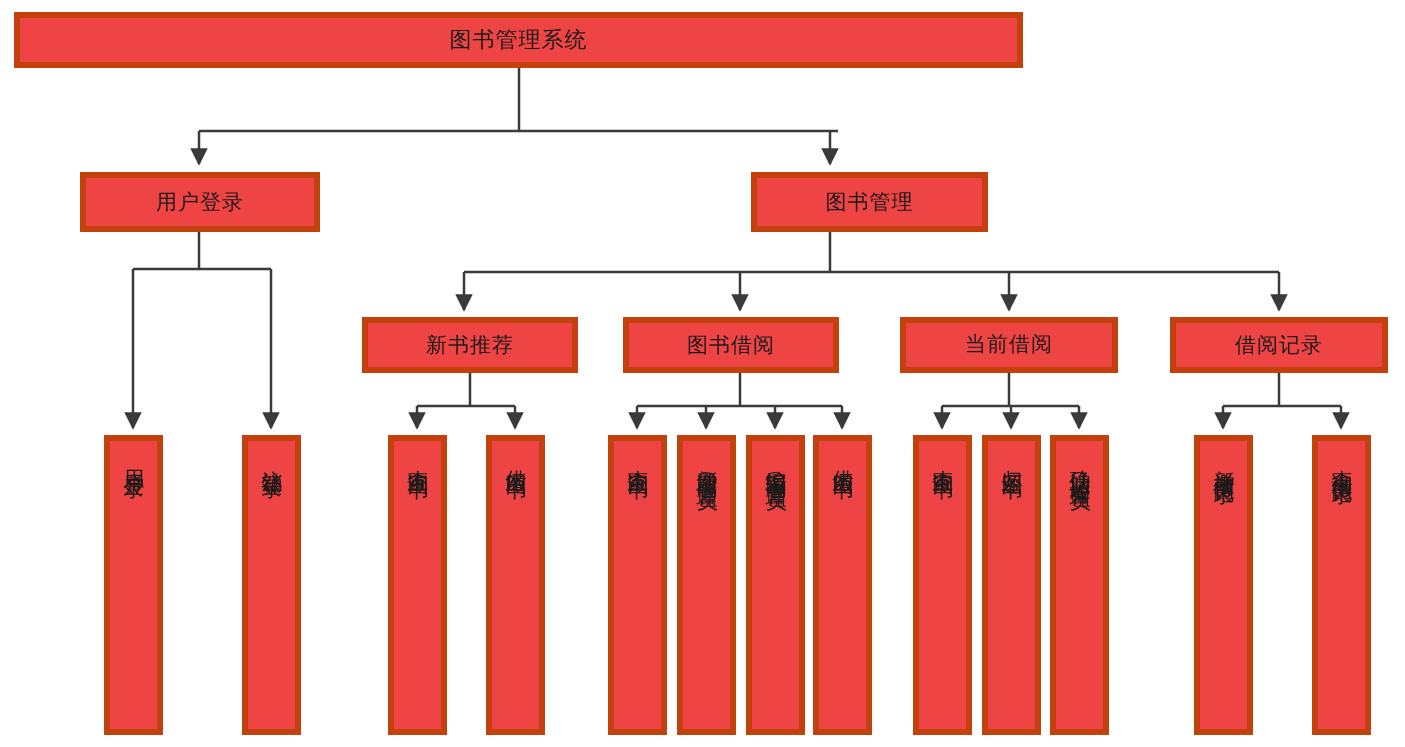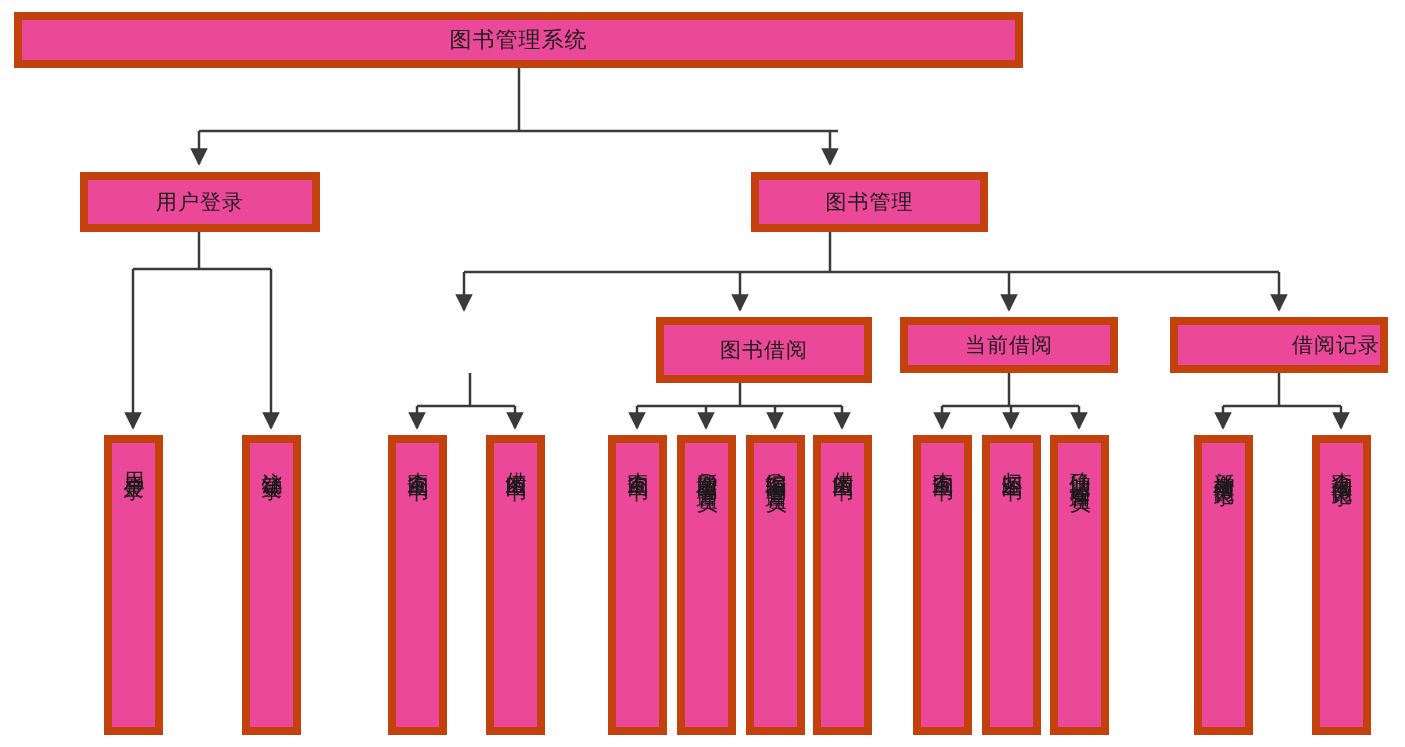--- a/index.html
+++ b/index.html
@@ -21,22 +21,22 @@
     position: absolute;
     left: 0;
     top: 0;
     width: 1405px;
     height: 747px;
     pointer-events: none;
   }
   .node {
     position: absolute;
     box-sizing: border-box;
-    border: 8px solid #c2410c;
-    background: #ec4899;
+    border: 6px solid #c2410c;
+    background: #ef4444;
     display: flex;
     align-items: center;
     justify-content: center;
     color: #1a1a1a;
   }
   .node-h {
     font-size: 21px;
     letter-spacing: 1px;
     line-height: 1.2;
     white-space: nowrap;
@@ -129,30 +129,33 @@
   </div>
 
   <div class="node node-h" style="left:80px; top:172px; width:240px; height:60px;">
     <span>用户登录</span>
   </div>
 
   <div class="node node-h" style="left:751px; top:172px; width:237px; height:60px;">
     <span>图书管理</span>
   </div>
 
-
-  <div class="node node-h" style="left:656px; top:317px; width:216px; height:66px;">
+  <div class="node node-h" style="left:362px; top:317px; width:216px; height:56px;">
+    <span>新书推荐</span>
+  </div>
+
+  <div class="node node-h" style="left:623px; top:317px; width:216px; height:56px;">
     <span>图书借阅</span>
   </div>
 
-  <div class="node node-h" style="left:900px; top:317px; width:218px; height:56px;">
+  <div class="node node-h" style="left:900px; top:317px; width:218px; height:56px;font-family:Liberation Serif, serif;">
     <span>当前借阅</span>
   </div>
 
-  <div class="node node-h" style="left:1170px; top:317px; width:218px; height:56px;justify-content:flex-end;">
+  <div class="node node-h" style="left:1170px; top:317px; width:218px; height:56px;">
     <span>借阅记录</span>
   </div>
 
   <div class="node node-v" style="left:104px; top:435px; width:59px; height:300px;">
     <span class="vtext">用户登录</span>
   </div>
 
   <div class="node node-v" style="left:242px; top:435px; width:59px; height:300px;">
     <span class="vtext">注销登录</span>
   </div>

